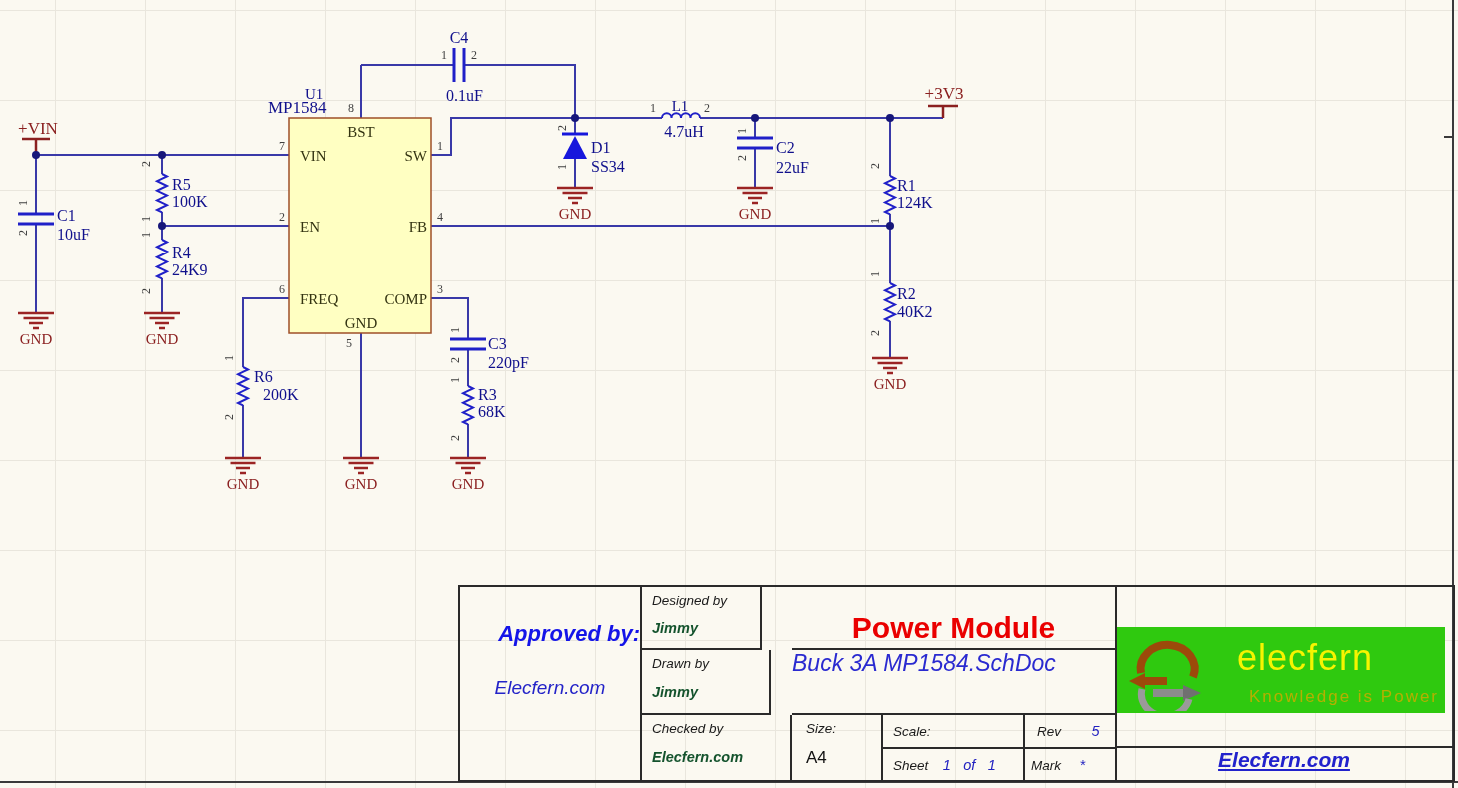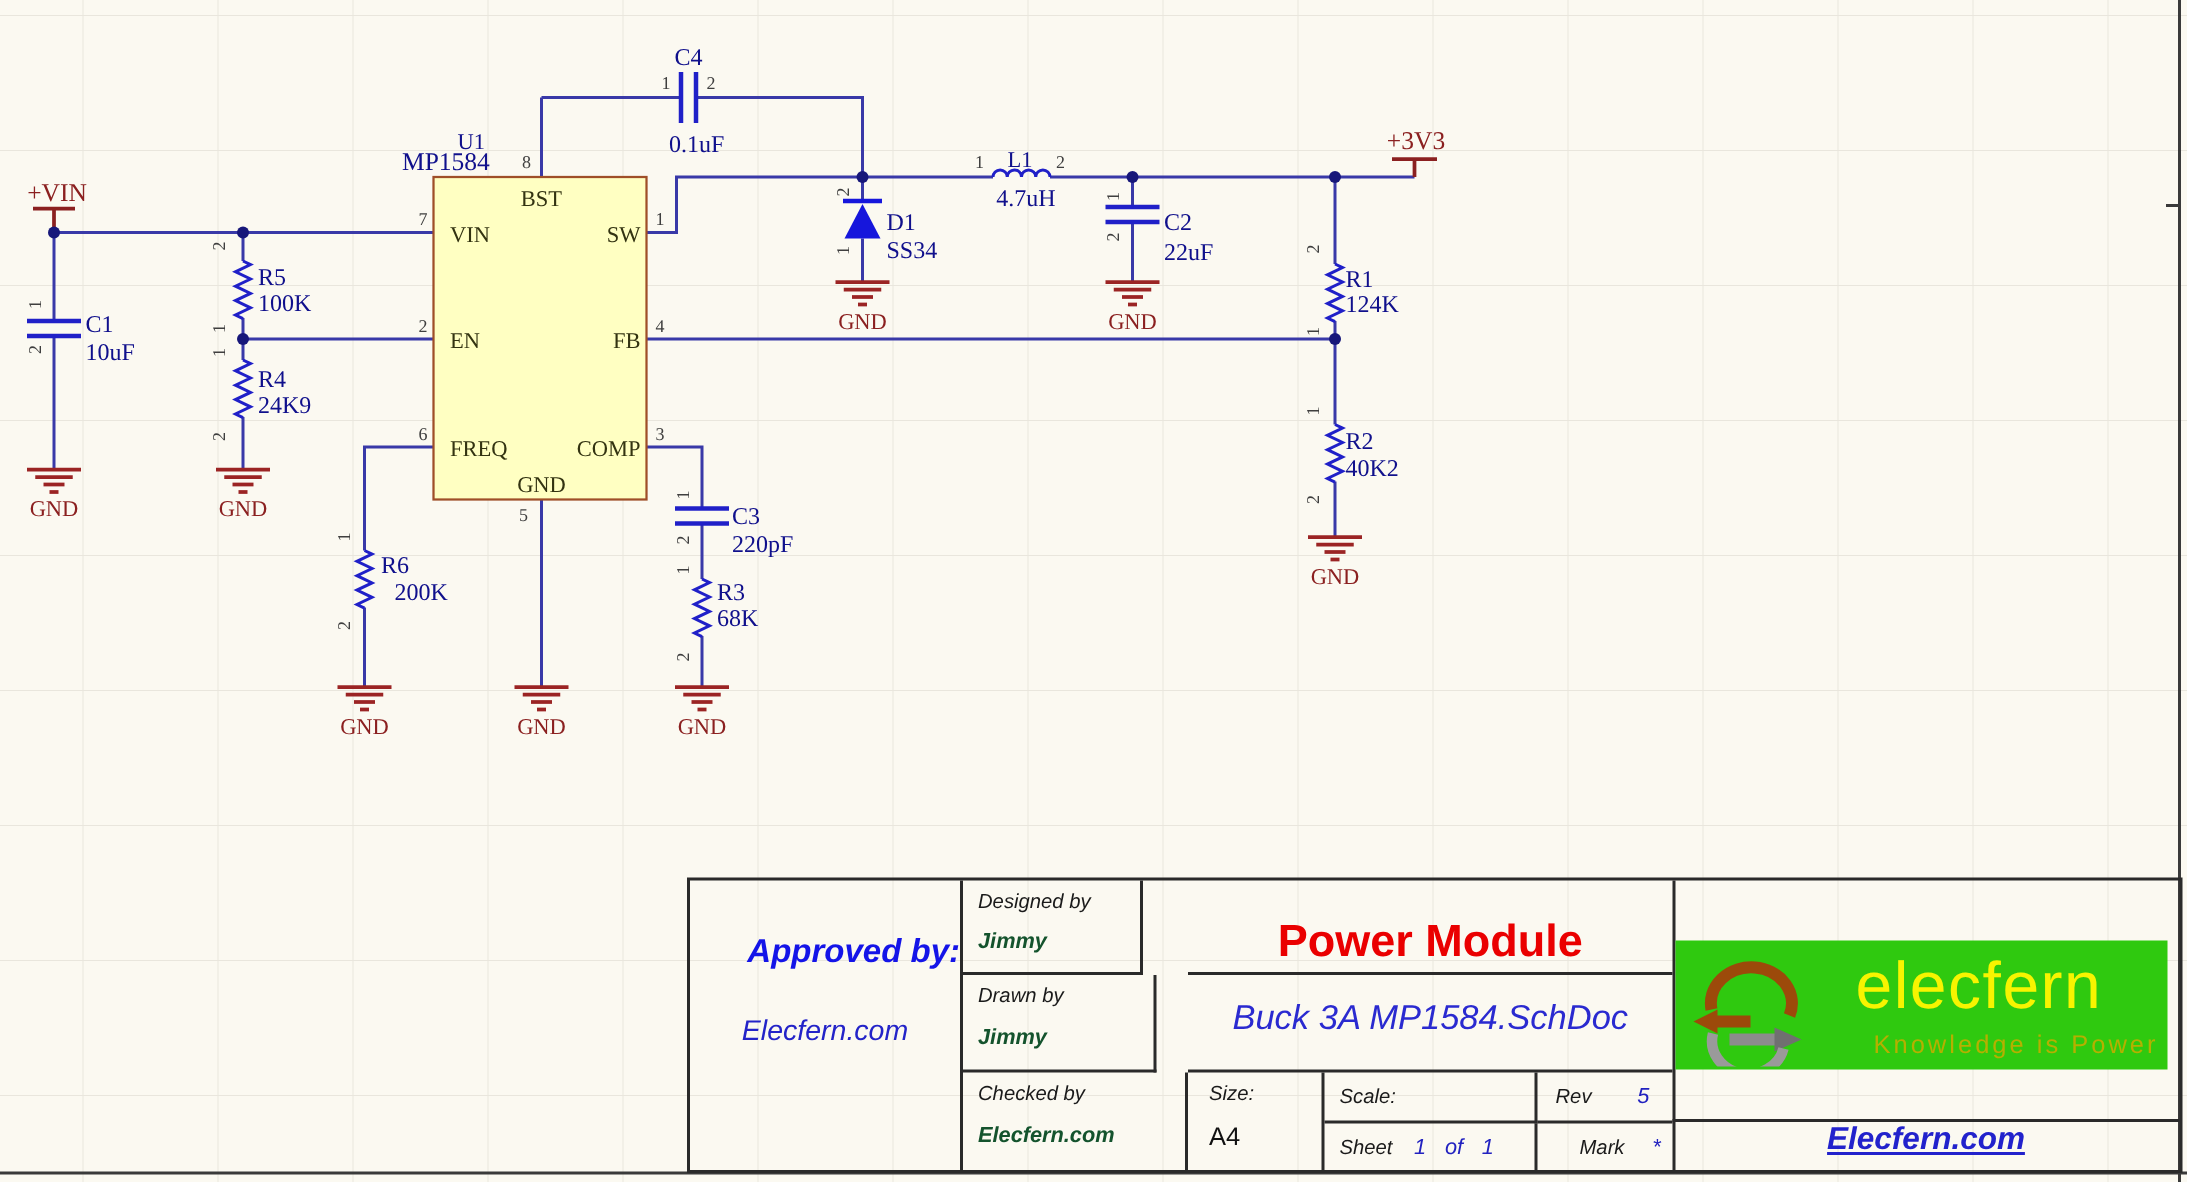--- a/index.html
+++ b/index.html
@@ -28,28 +28,28 @@
   .tb{position:absolute;left:458px;top:585px;width:997px;height:197px;border:2px solid #2a2a2a;box-sizing:border-box;background:transparent;}
   .cell{position:absolute;box-sizing:border-box;}
   .br{border-right:2px solid #2a2a2a;}
   .bb{border-bottom:2px solid #2a2a2a;}
   .bl{border-left:2px solid #2a2a2a;}
   .lbl{font-style:italic;font-size:13.5px;color:#1a1a1a;}
   .bval{font-style:italic;font-size:14.5px;color:#14532d;font-weight:bold;}
   .approved{font-style:italic;font-weight:bold;font-size:22px;color:#1414e8;text-align:right;margin-top:34px;}
   .approved2{font-style:italic;font-size:19px;color:#2323c8;text-align:center;margin-top:30px;}
   .doctitle{font-weight:bold;font-size:30px;color:#ea0000;text-align:center;padding-top:24px;}
-  .docname{font-style:italic;font-size:23px;color:#2a2ad0;text-align:center;padding-top:15px;}
+  .docname{font-style:italic;font-size:23px;color:#2a2ad0;}
   .blue-val{font-style:italic;font-size:14.5px;color:#2222c0;}
   .a4{font-size:17px;color:#111;margin-top:12px;}
   .link-row{position:absolute;left:655px;top:161px;width:338px;height:32px;text-align:center;}
   .link{font-weight:bold;font-style:italic;font-size:21px;color:#2222cc;text-decoration:underline;}
   .divline{position:absolute;left:655px;top:159px;width:338px;height:2px;background:#2a2a2a;}
   .logo{position:absolute;left:657px;top:40px;width:328px;height:86px;background:#2fc90f;}
-  .logo-name{position:absolute;left:120px;top:0px;font-size:44px;color:#f7f400;letter-spacing:1px;line-height:62px;}
+  .logo-name{position:absolute;left:120px;top:0px;font-size:36px;color:#f7f400;letter-spacing:1px;line-height:62px;}
   .logo-tag{position:absolute;left:132px;top:60px;font-size:17px;color:#b5b000;letter-spacing:2px;}
 </style>
 </head>
 <body>
 
 <svg width="1458" height="788" viewBox="0 0 1458 788" style="position:absolute;left:0;top:0;">
 
   <g stroke="#3939a8" stroke-width="2" fill="none">
     <path d="M36 155 H289"></path>
     <path d="M36 155 V214"></path>
@@ -336,21 +336,21 @@
     <span class="lbl">Sheet</span>
     <span class="blue-val" style="margin-left:10px;">1</span>
     <span class="blue-val" style="margin-left:8px;">of</span>
     <span class="blue-val" style="margin-left:8px;">1</span>
   </div>
 
   <div class="cell bb" style="left:565px;top:128px;width:90px;height:34px;padding:7px 0 0 12px;">
     <span class="lbl">Rev</span>
     <span class="blue-val" style="margin-left:26px;">5</span>
   </div>
-  <div class="cell" style="left:565px;top:162px;width:90px;height:31px;padding:7px 0 0 28px;">
+  <div class="cell" style="left:565px;top:162px;width:90px;height:31px;padding:7px 0 0 6px;">
     <span class="lbl">Mark</span>
     <span class="blue-val" style="margin-left:14px;">*</span>
   </div>
 
   <div class="cell bl" style="left:655px;top:0;width:338px;height:193px;"></div>
 
   <div class="logo">
     <svg width="110" height="76" viewBox="0 0 110 76" style="position:absolute;left:10px;top:8px;">
       <path d="M 14 38 A 27 24 0 1 1 66 42" stroke="#9c4a0a" stroke-width="8" fill="none"></path>
       <path d="M 40 46 L 16 46" stroke="#9c4a0a" stroke-width="8" fill="none"></path>

